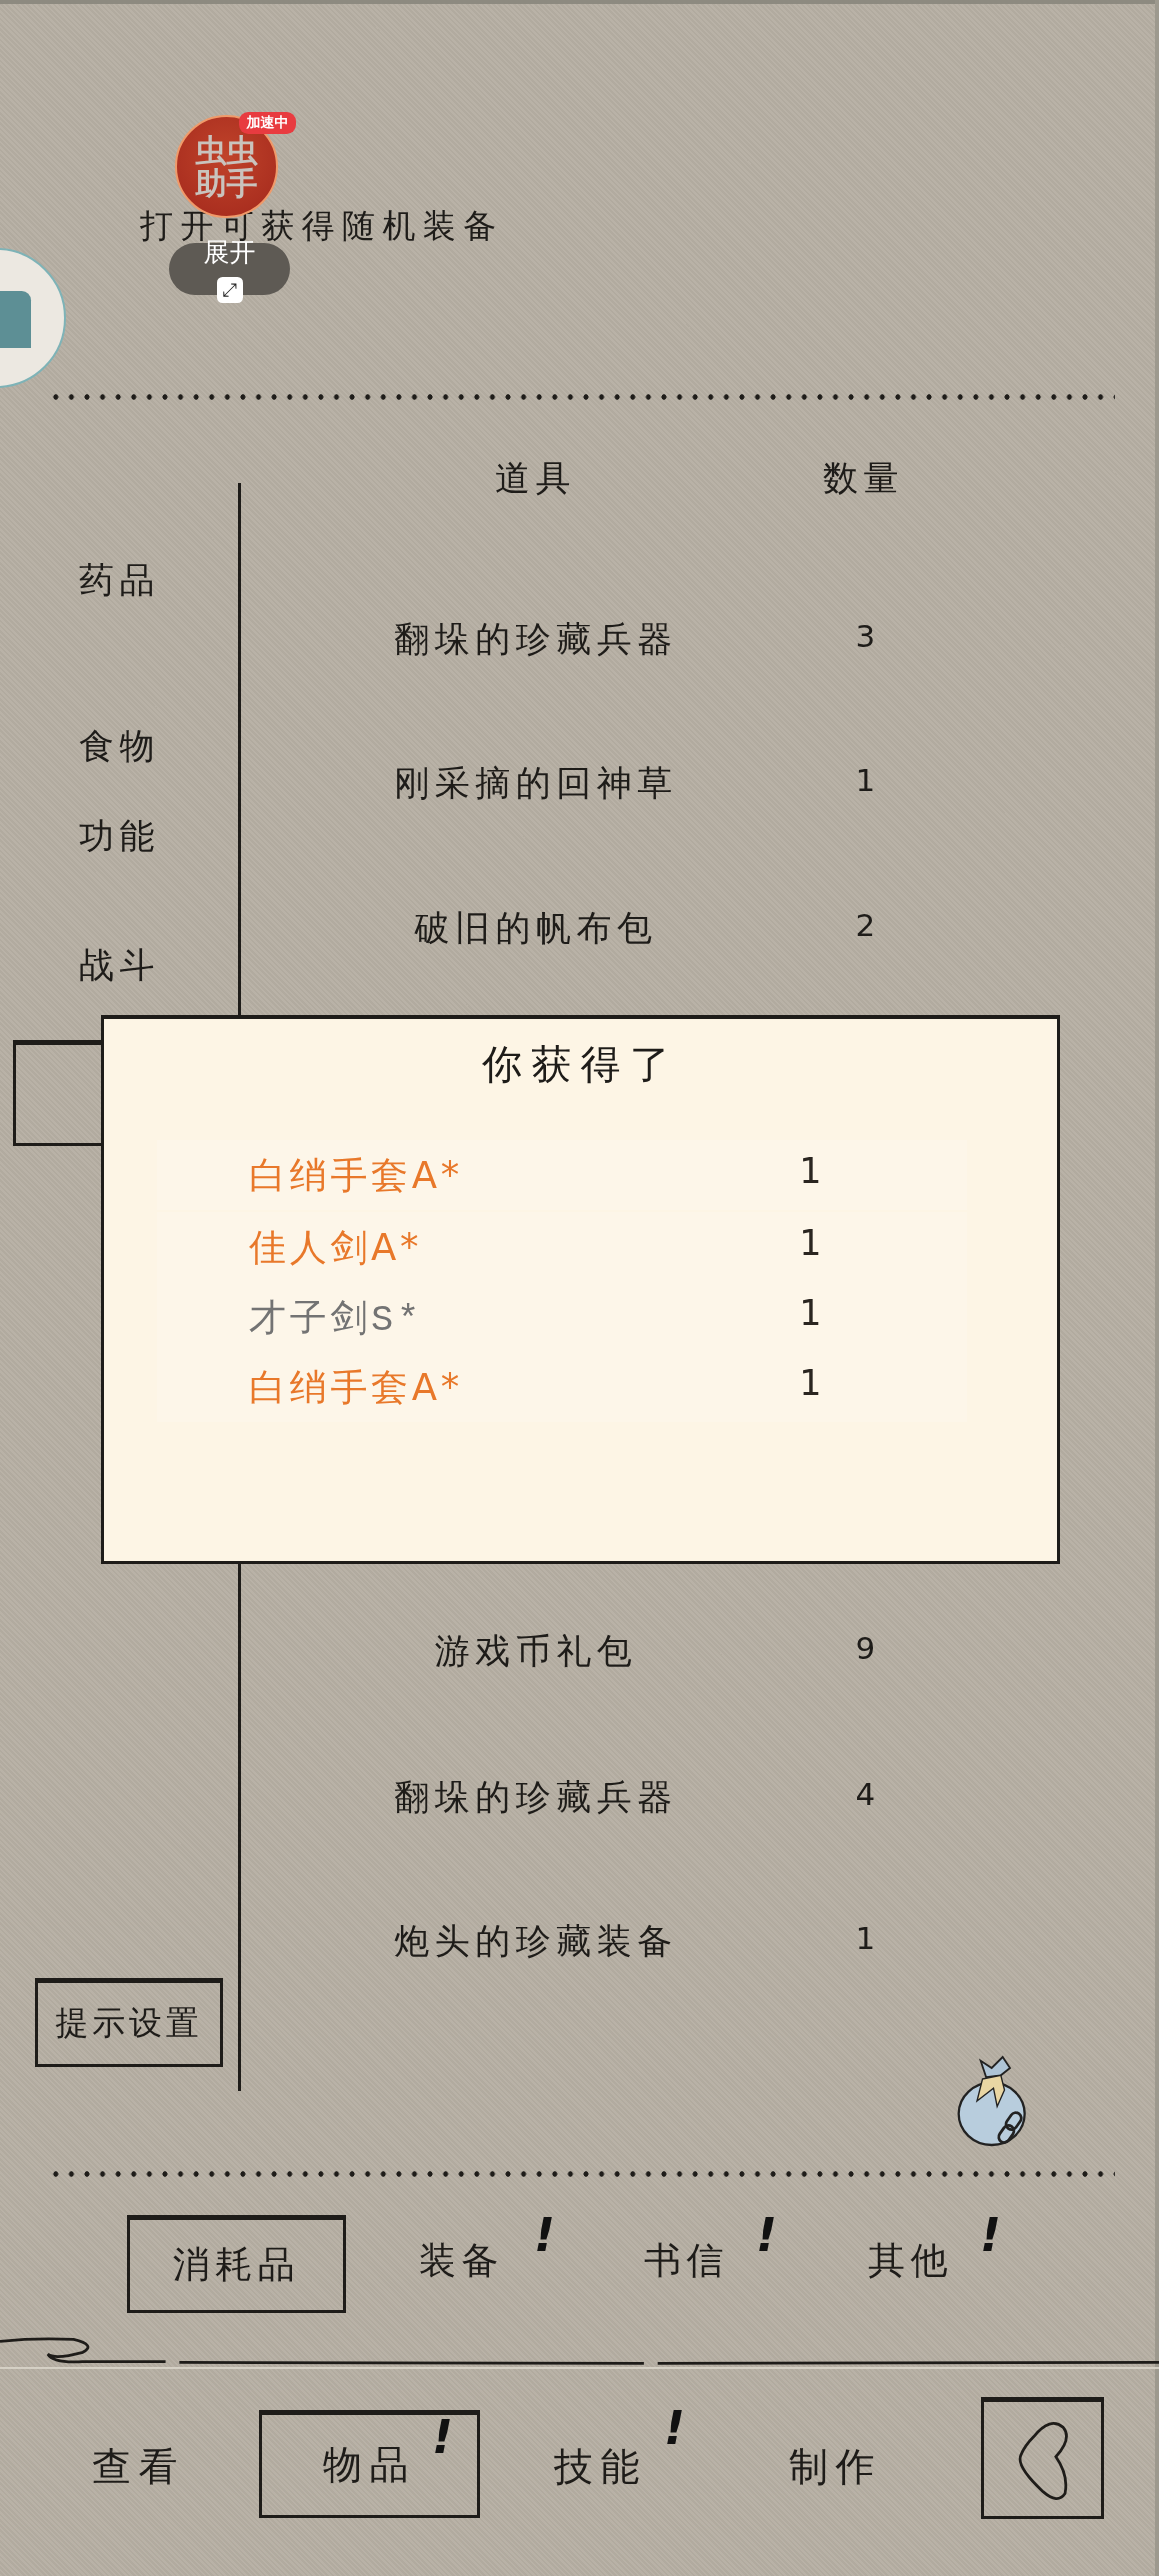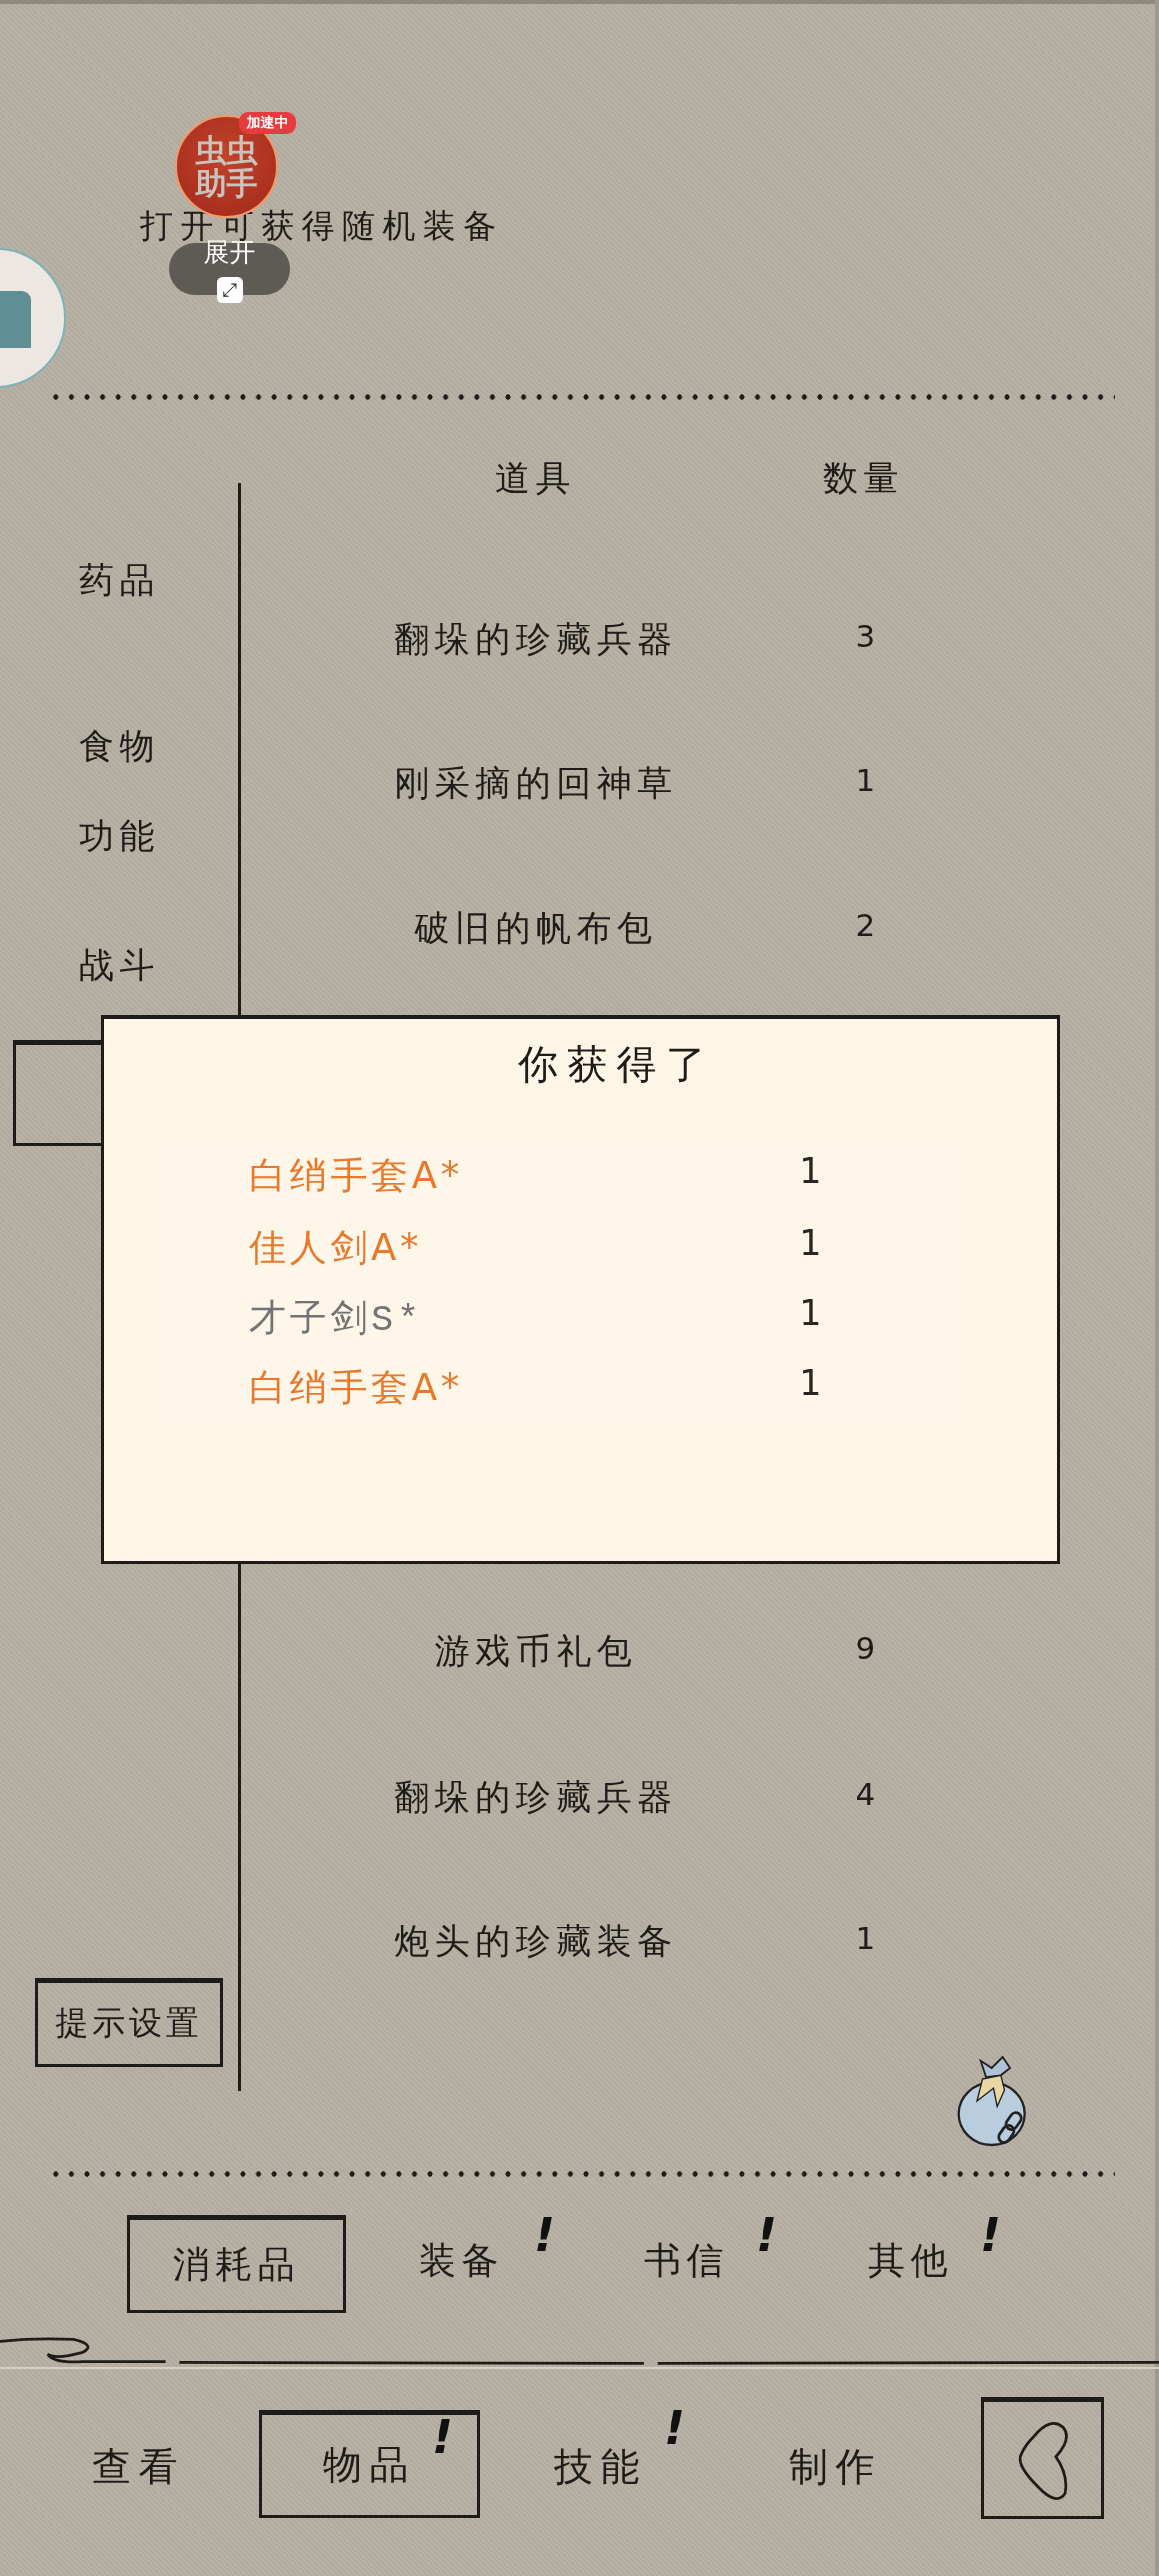--- a/index.html
+++ b/index.html
@@ -36,21 +36,21 @@
   .th { top:455px; font-size:35px; }
   .cat { left:79px; font-size:35px; }
   .row-name { width:460px; left:306px; text-align:center; font-size:35px; }
   .row-qty { width:74px; left:831px; text-align:center; font-size:31px; }
 
   .box { border:3.7px solid #1e1c19; border-top-width:5.5px; box-sizing:border-box; display:flex; align-items:center; justify-content:center; }
   .cat-box { left:13px; top:1040px; width:147px; height:106px; justify-content:flex-end; padding-right:11px; font-size:35px; }
 
   
   .modal { left:101px; top:1015px; width:959px; height:549px; background:#fdf5e5; border:3.7px solid #1e1c19; border-top-width:4.6px; box-sizing:border-box; }
-  .modal-title { left:0; width:100%; top:18.4px; text-align:center; font-size:40px; letter-spacing:9.2px; color:#1e1c19;margin-left:36px; }
+  .modal-title { left:0; width:100%; top:18.4px; text-align:center; font-size:40px; letter-spacing:9.2px; color:#1e1c19; }
   .loot-row { left:53px; width:810px; height:70px; background:rgba(255,255,255,0.18); }
   .loot-name { left:92px; width:230px; text-align:left; font-size:37px; letter-spacing:3.7px; }
   .loot-qty { left:635px; width:37px; text-align:center; font-size:35px; color:#2a2520; }
 
   .hint-box { left:35px; top:1978px; width:188px; height:89px; font-size:33px; letter-spacing:3.7px; }
   .bag { left:955px; top:2053px; width:77px; height:96px; }
 
   
   .tab { font-size:37px; letter-spacing:5.5px; top:2236px; }
   .tab-box { left:127px; top:2215px; width:219px; height:98px; }

